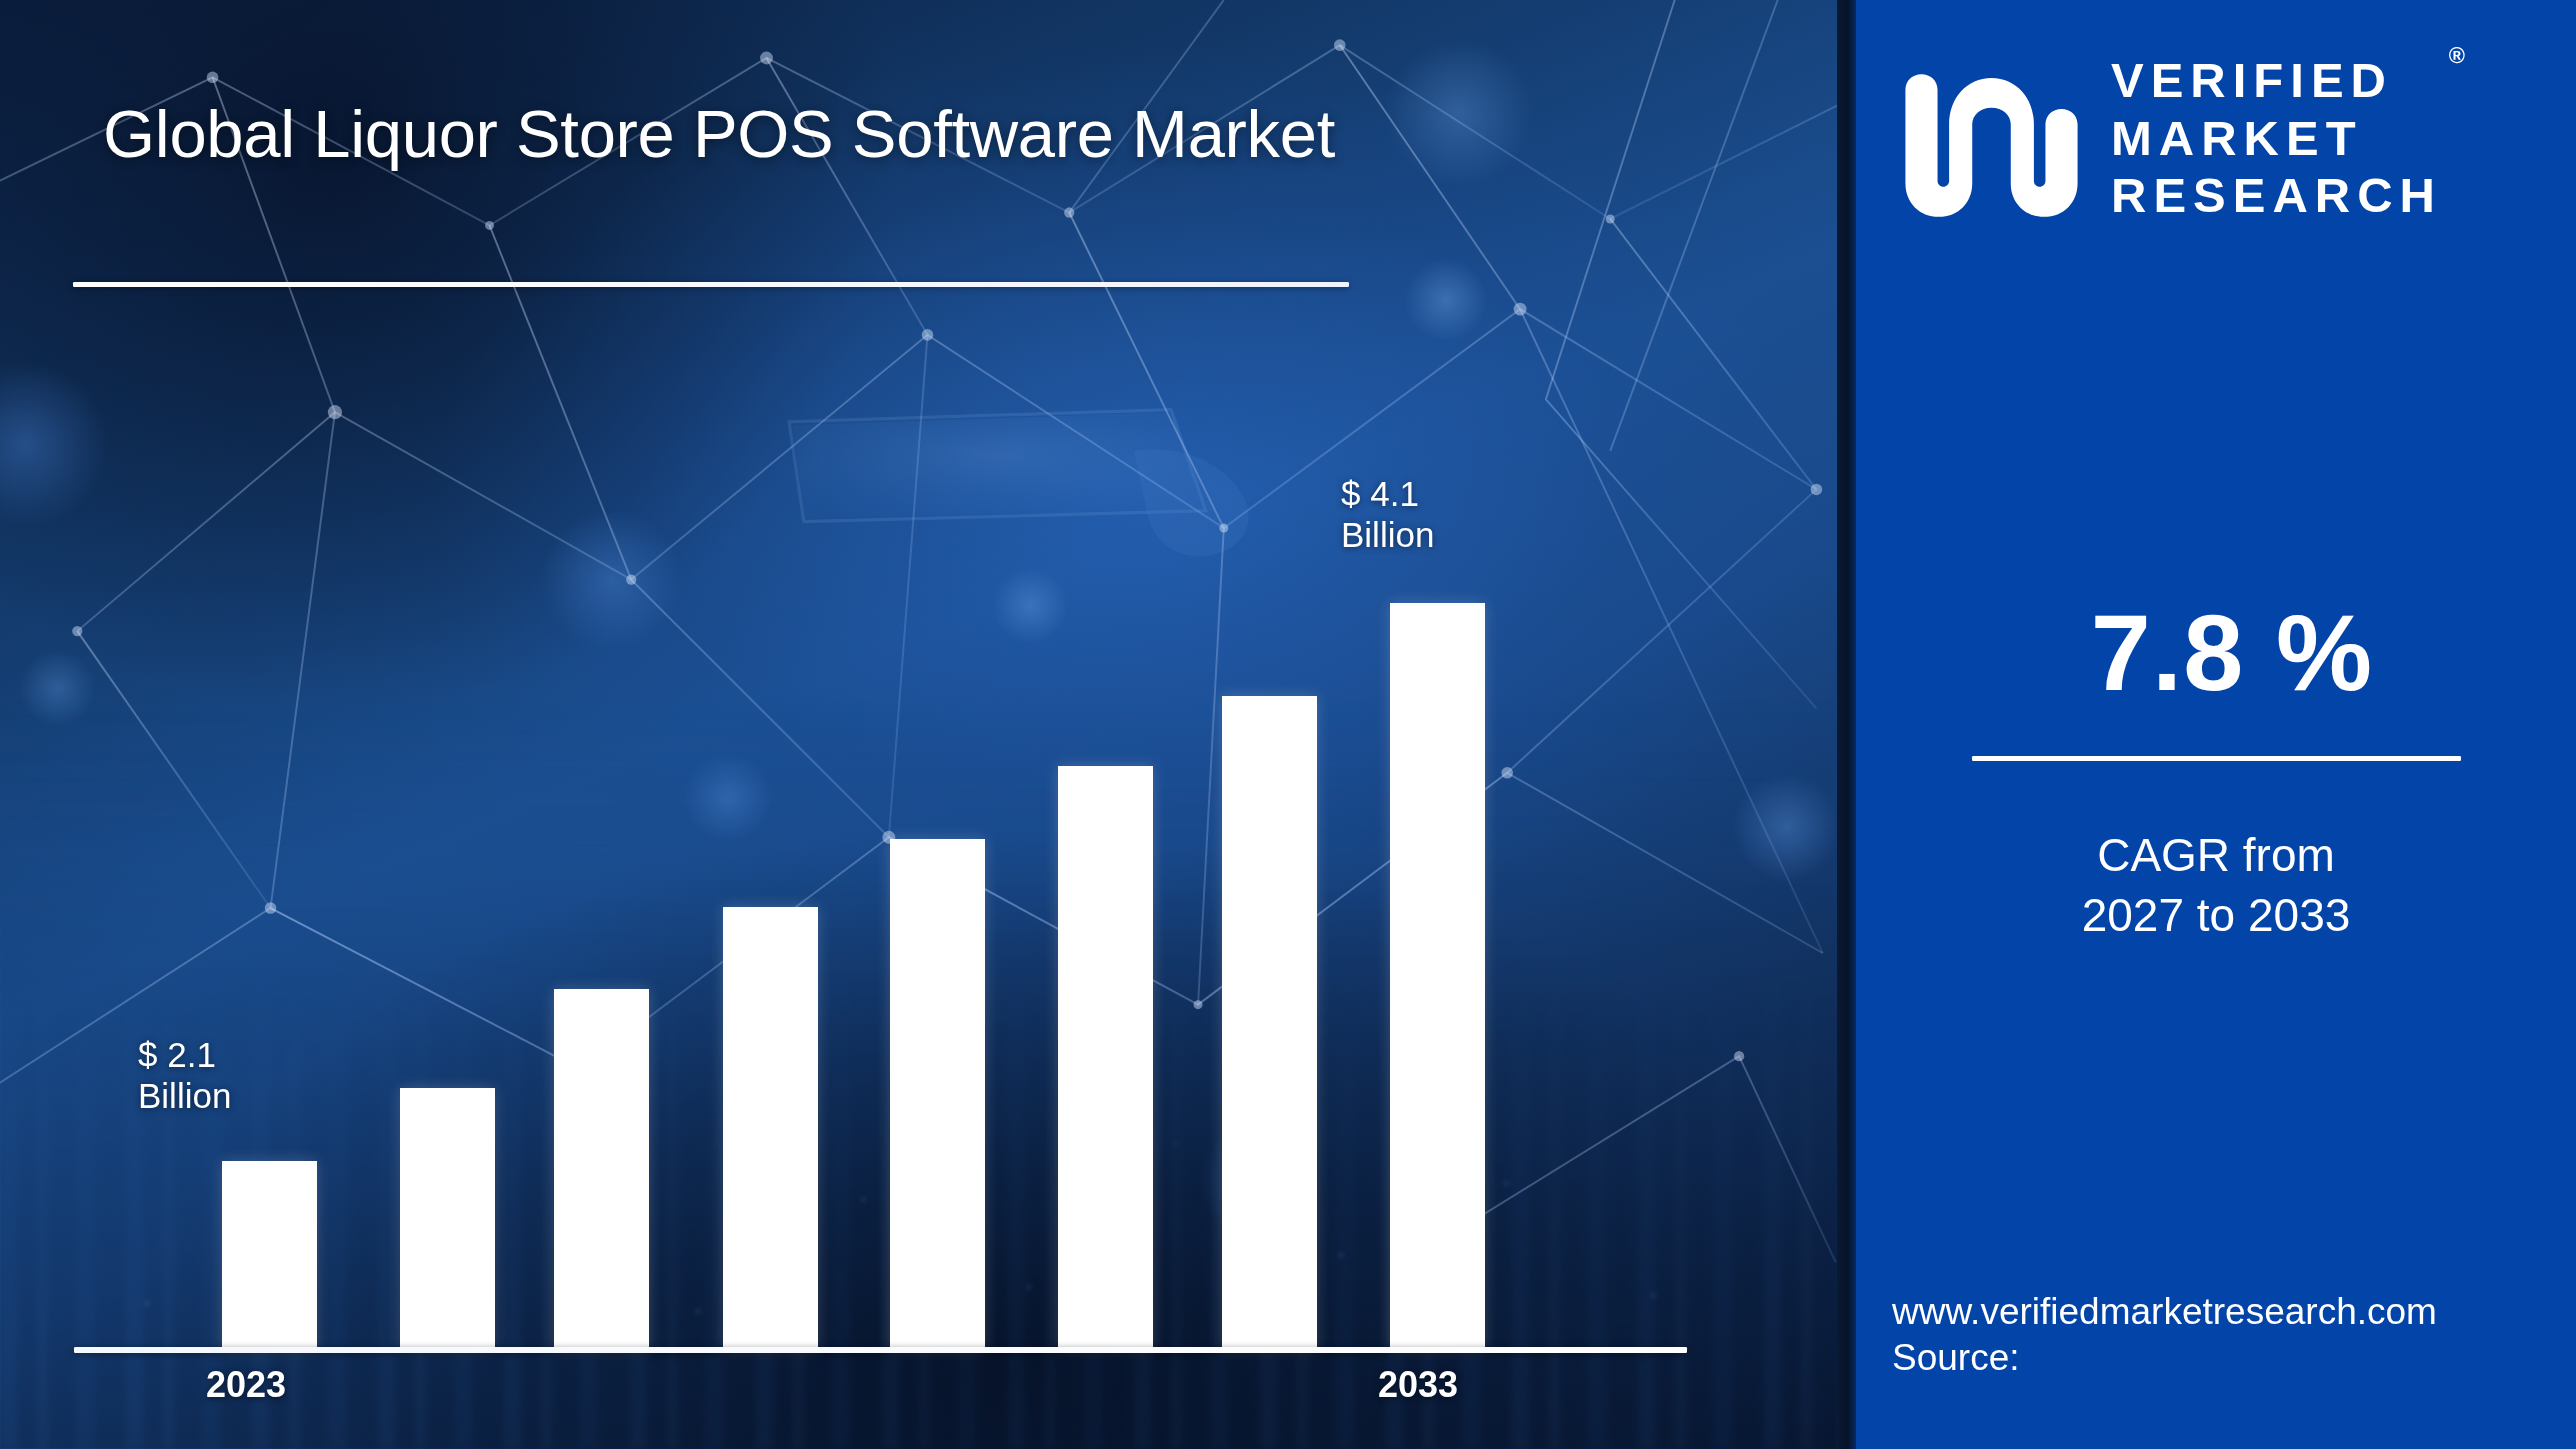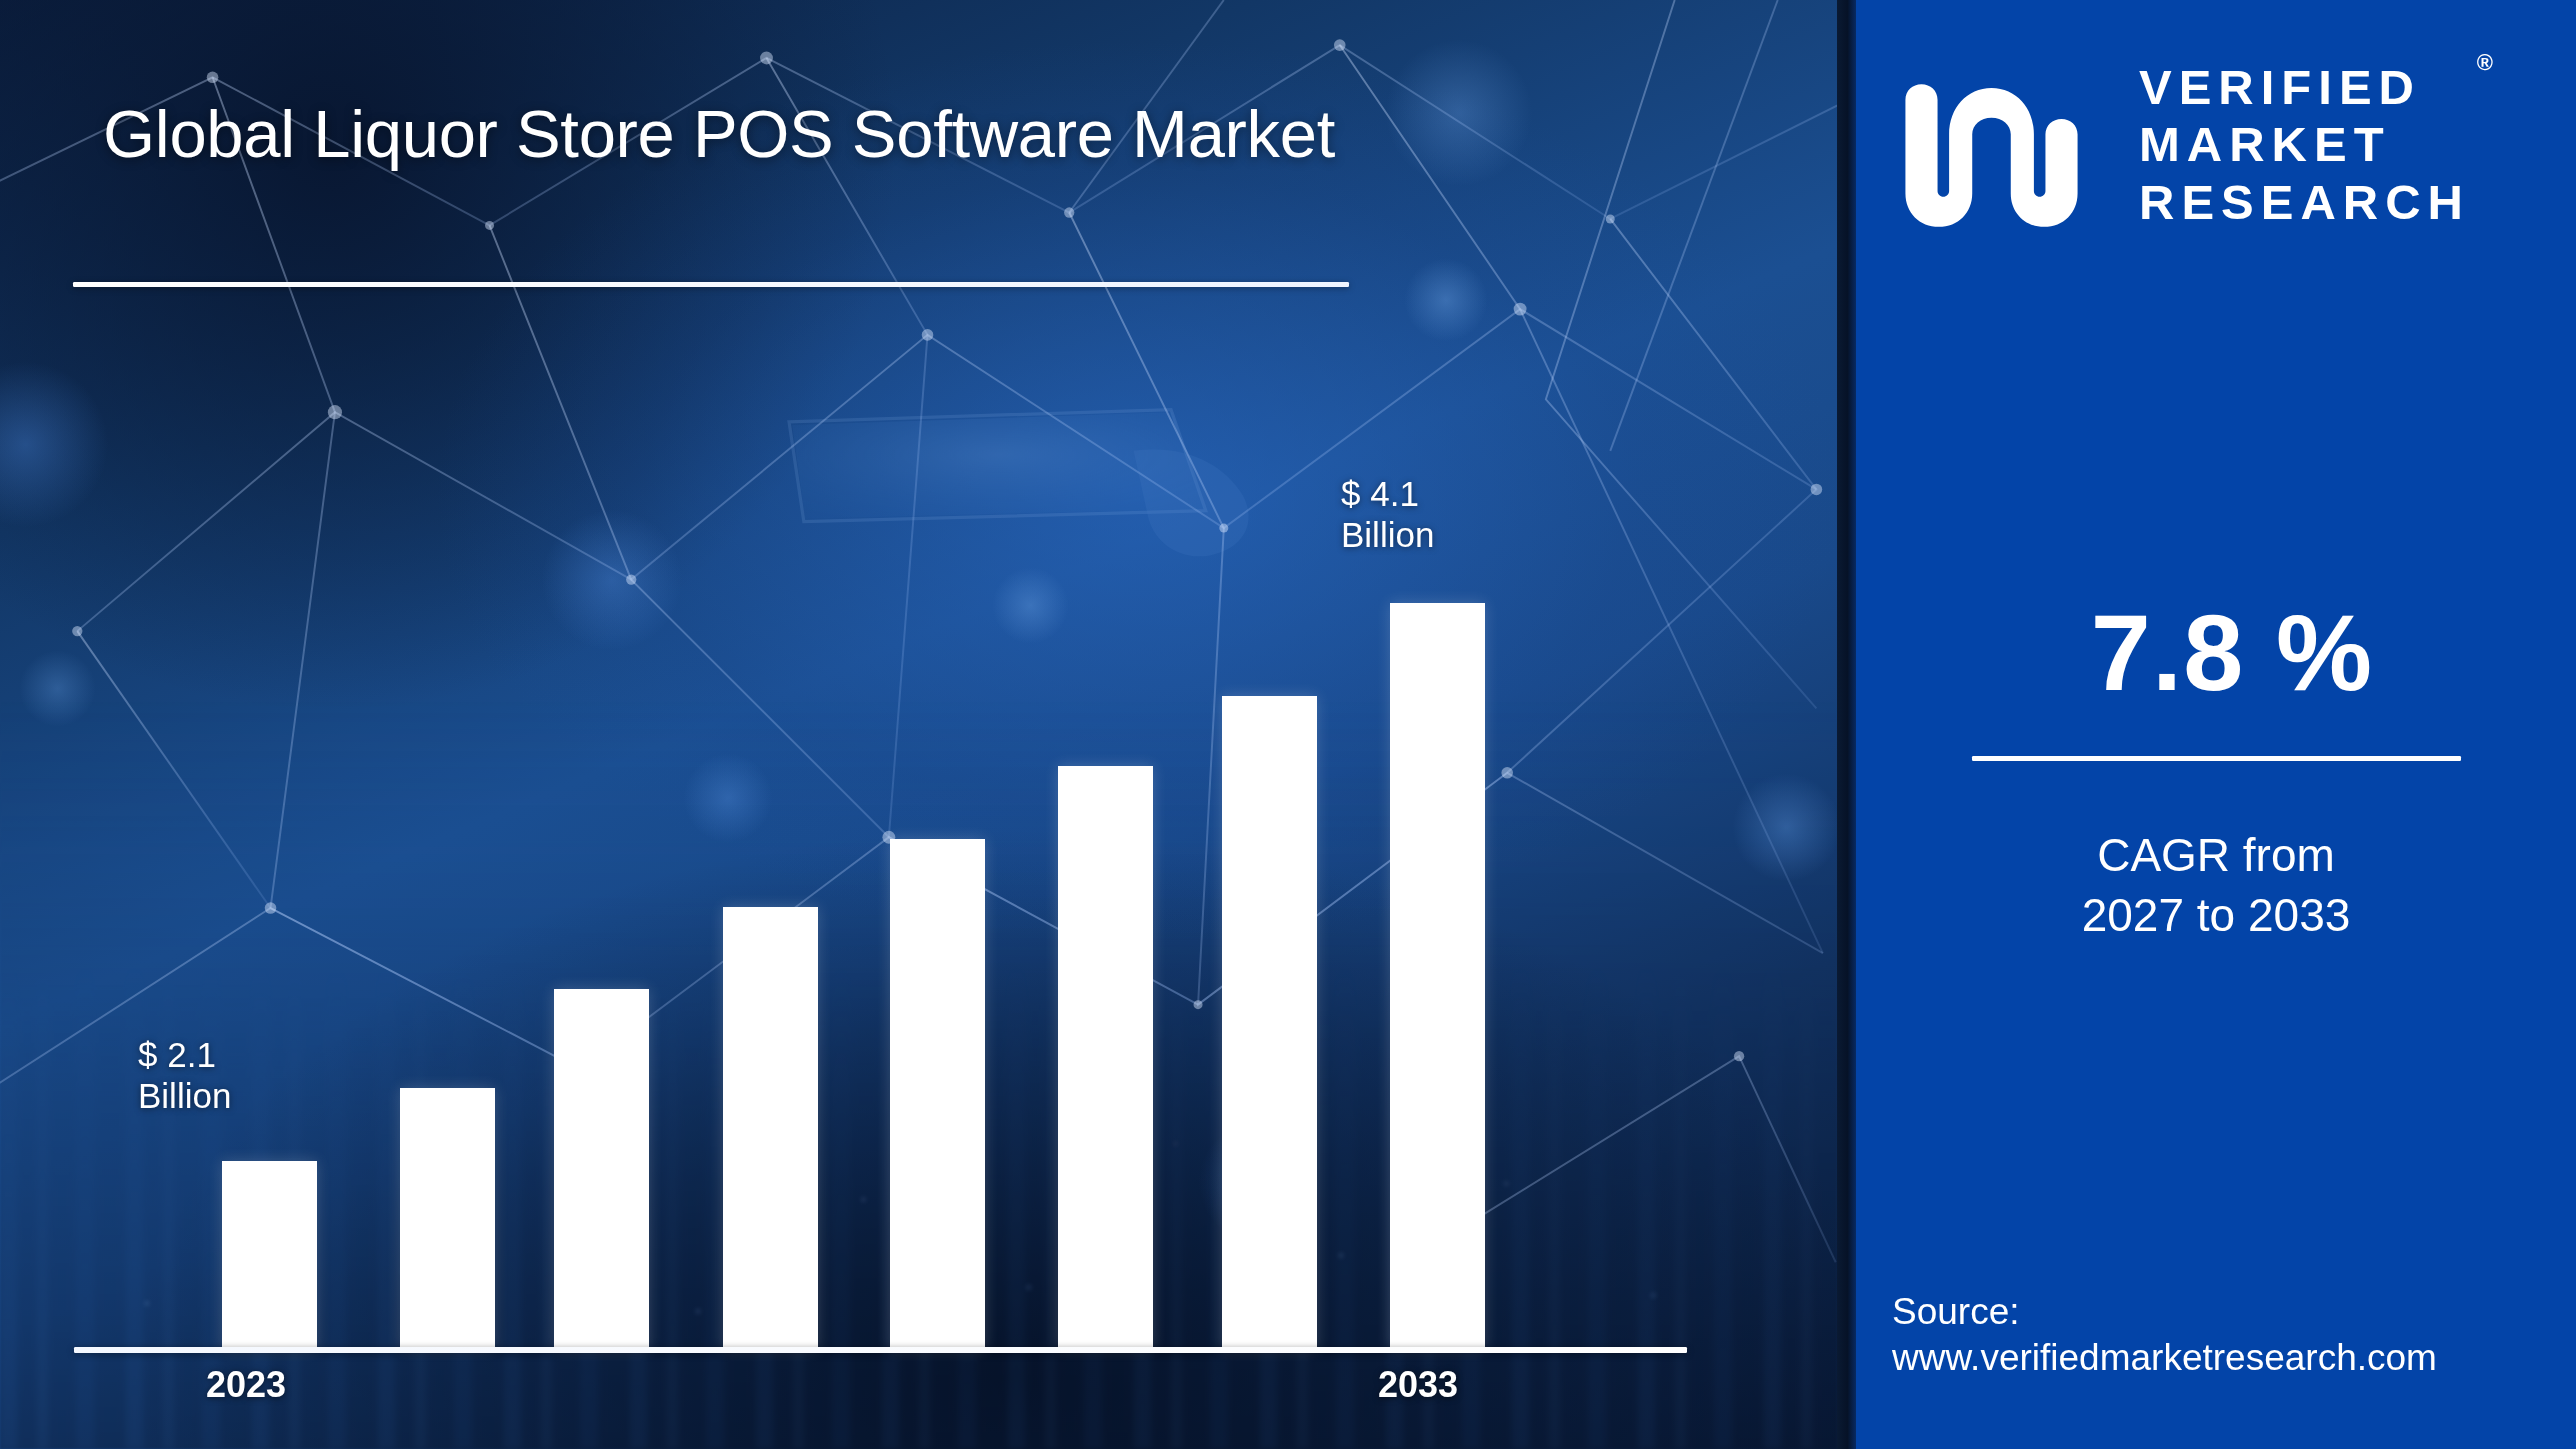--- a/index.html
+++ b/index.html
@@ -93,21 +93,21 @@
   
   #panel-divider{position:absolute;left:1837px;top:0;width:19.3px;height:1449px;
     background:linear-gradient(to right,#0a1a33,#061227 55%,#072a63);}
 
   
   #right-panel{
     position:absolute;left:1856px;top:0;width:720px;height:1449px;
     background:#0344a8;
   }
   
-  #logo-block{position:absolute;left:39px;top:45px;width:650px;height:187px;display:flex;align-items:flex-end;gap:28px;}
+  #logo-block{position:absolute;left:39px;top:45px;width:650px;height:187px;display:flex;align-items:center;}
   #logo-mark{width:193px;height:167px;flex:0 0 auto;}
   #logo-words{margin-left:23px;color:#ffffff;position:relative;}
   .logo-line{font-size:49px;letter-spacing:7px;font-weight:700;line-height:1.18;white-space:nowrap;}
   #logo-reg{position:absolute;right:-23px;top:-9px;font-size:22px;font-weight:700;}
 
   
   #cagr-block{position:absolute;left:0;top:599px;width:720px;text-align:center;color:#fff;}
   #cagr-value{font-size:108px;font-weight:700;line-height:1;letter-spacing:1.3px;padding-left:32px;}
   #cagr-rule{width:489px;height:4.5px;background:#ffffff;margin:49px auto 0;border-radius:1.3px;}
   #cagr-caption{font-size:46px;line-height:1.32;margin-top:64px;font-weight:400;white-space:pre-line;}
@@ -242,18 +242,18 @@
     </div>
 
     <div id="cagr-block">
       <div id="cagr-value">7.8 %</div>
       <div id="cagr-rule"></div>
       <div id="cagr-caption">CAGR from
 2027 to 2033</div>
     </div>
 
     <div id="source-block">
+      <div id="source-url">www.verifiedmarketresearch.com</div>
       <div id="source-label">Source:</div>
-      <div id="source-url">www.verifiedmarketresearch.com</div>
     </div>
   </div>
 </div>
 
 
 </body></html>

